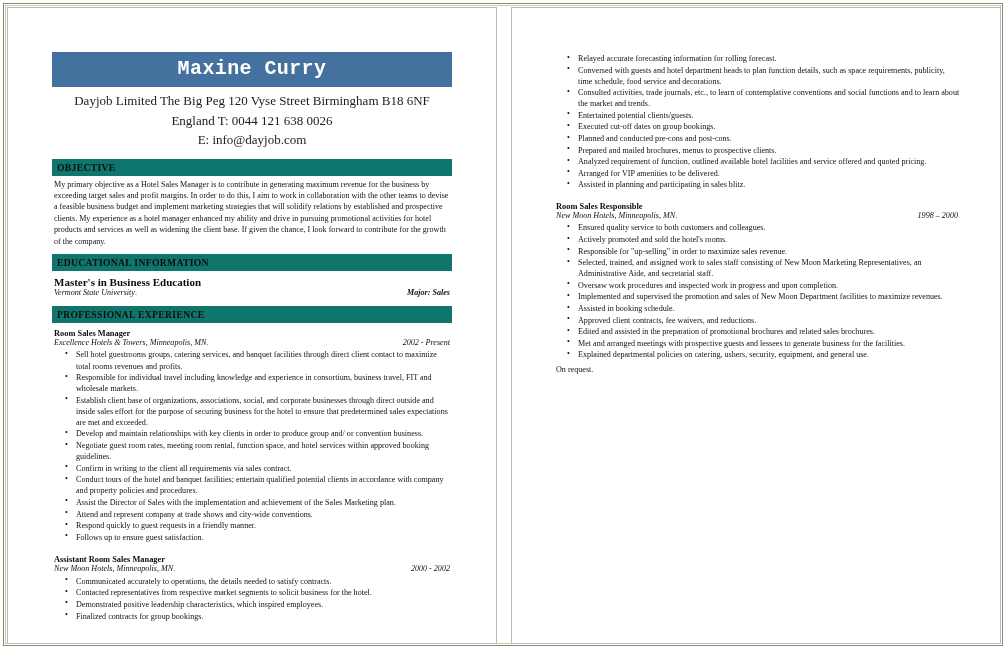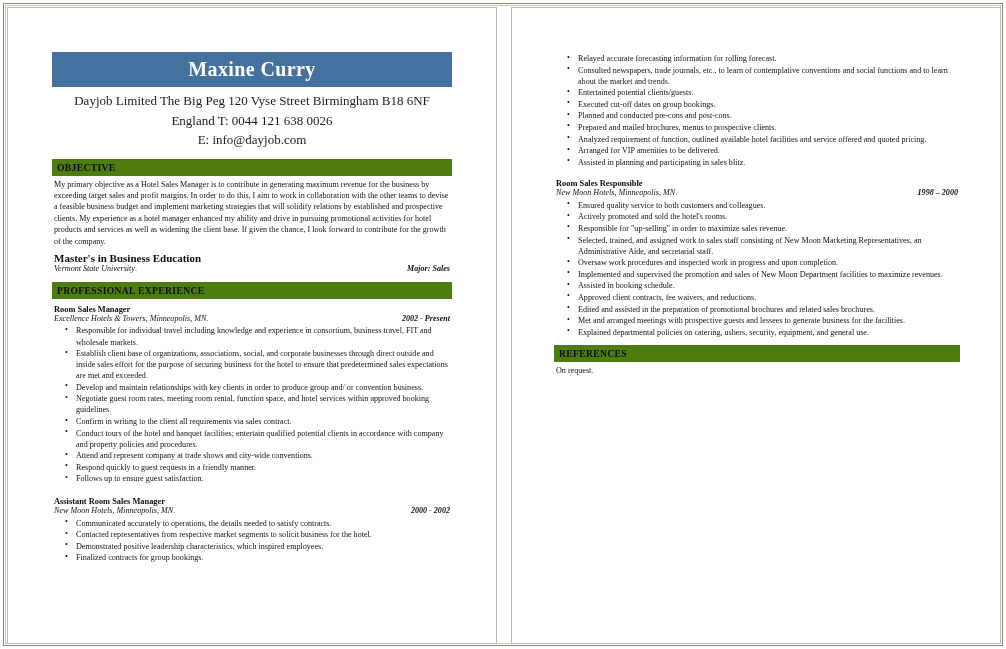--- a/index.html
+++ b/index.html
@@ -72,34 +72,34 @@
     text-align: center;
     padding: 6px 0 7px 0;
     margin: 0 0 0 0;
   }
   .name-banner .name {
     color: #ffffff;
     font-size: 20px;
     font-weight: bold;
     letter-spacing: 0.4px;
     line-height: 1.1;
-    font-family: Liberation Serif, serif;
+    font-family: Liberation Mono, monospace;
   }
   .contact {
     text-align: center;
     font-size: 13px;
     color: #1b1b1b;
     line-height: 1.5;
     padding: 4px 0 2px 0;
     font-family: "Liberation Serif", serif;
   }
 
   
   .section-head {
-    background: #4d7c0f;
+    background: #0f766e;
     font-size: 9.6px;
     font-weight: bold;
     letter-spacing: 0.35px;
     color: #0d0d0d;
     padding: 3px 0 3px 5px;
     margin-top: 7px;
     font-family: "Liberation Serif", serif;
   }
 
   
@@ -141,21 +141,21 @@
   .leader-line .dots {
     flex: 1 1 auto;
     overflow: hidden;
     margin: 0 0px;
     font-size: 8.1px;
     letter-spacing: 0px;
     color: #333;
     white-space: nowrap;
     font-style: normal;
   }
-  .leader-line .lead-right { flex: 0 0 auto; font-weight: bold; }
+  .leader-line .lead-right { flex: 0 0 auto; font-weight: normal; }
   .leader-line.bold-right .lead-right { font-weight: bold; }
 
   ul.bullets {
     margin: 1px 0 0 0;
     padding: 0 0 0 24px;
     list-style: none;
   }
   ul.bullets li {
     position: relative;
     font-size: 8.1px;
@@ -193,43 +193,46 @@
       </div>
 
       <div class="contact">
         <div>Dayjob Limited The Big Peg 120 Vyse Street Birmingham B18 6NF England T: 0044 121 638 0026</div>
         <div>E: info@dayjob.com</div>
       </div>
 
       <div class="section-head">OBJECTIVE</div>
       <div class="para">My primary objective as a Hotel Sales Manager is to contribute in generating maximum revenue for the business by exceeding target sales and profit margins. In order to do this, I aim to work in collaboration with the other teams to devise a feasible business budget and implement marketing strategies that will solidify relations by established and prospective clients. My experience as a hotel manager enhanced my ability and drive in pursuing promotional activities for hotel products and services as well as widening the client base. If given the chance, I look forward to contribute for the growth of the company.</div>
 
+      <div class="section-head">EDUCATIONAL INFORMATION</div>
       <div class="degree-title">Master's in Business Education</div>
       <div class="leader-line bold-right">
         <span class="lead-left">Vermont State University</span>
         <span class="dots">.</span>
         <span class="lead-right">Major: Sales</span>
       </div>
 
       <div class="section-head">PROFESSIONAL EXPERIENCE</div>
 
       <div>
         <div class="job-title">Room Sales Manager</div>
         <div class="leader-line">
           <span class="lead-left">Excellence Hotels &amp; Towers, Minneapolis, MN</span>
           <span class="dots">.</span>
           <span class="lead-right">2002 - Present</span>
         </div>
         <ul class="bullets">
+            <li>Sell hotel guestrooms groups, catering services, and banquet facilities through direct client contact to maximize total rooms revenues and profits.</li>
             <li>Responsible for individual travel including knowledge and experience in consortium, business travel, FIT and wholesale markets.</li>
             <li>Establish client base of organizations, associations, social, and corporate businesses through direct outside and inside sales effort for the purpose of securing business for the hotel to ensure that predetermined sales expectations are met and exceeded.</li>
             <li>Develop and maintain relationships with key clients in order to produce group and/ or convention business.</li>
             <li>Negotiate guest room rates, meeting room rental, function space, and hotel services within approved booking guidelines.</li>
             <li>Confirm in writing to the client all requirements via sales contract.</li>
             <li>Conduct tours of the hotel and banquet facilities; entertain qualified potential clients in accordance with company and property policies and procedures.</li>
+            <li>Assist the Director of Sales with the implementation and achievement of the Sales Marketing plan.</li>
             <li>Attend and represent company at trade shows and city-wide conventions.</li>
             <li>Respond quickly to guest requests in a friendly manner.</li>
             <li>Follows up to ensure guest satisfaction.</li>
           </ul>
       </div>
 
       <div class="spacer-sm"></div>
 
       <div>
         <div class="job-title">Assistant Room Sales Manager</div>
@@ -245,21 +248,22 @@
             <li>Finalized contracts for group bookings.</li>
           </ul>
       </div>
 
     </div>
 
     <div class="page page-right">
 
       <ul class="bullets">
           <li>Relayed accurate forecasting information for rolling forecast.</li>
-          <li>Consulted newspapers, trade journals, etc., to learn of contemplative conventions and social functions and to learn about the market and trends.</li>
+          <li>Conversed with guests and hotel department heads to plan function details, such as space requirements, publicity, time schedule, food service and decorations.</li>
+          <li>Consulted activities, trade journals, etc., to learn of contemplative conventions and social functions and to learn about the market and trends.</li>
           <li>Entertained potential clients/guests.</li>
           <li>Executed cut-off dates on group bookings.</li>
           <li>Planned and conducted pre-cons and post-cons.</li>
           <li>Prepared and mailed brochures, menus to prospective clients.</li>
           <li>Analyzed requirement of function, outlined available hotel facilities and service offered and quoted pricing.</li>
           <li>Arranged for VIP amenities to be delivered.</li>
           <li>Assisted in planning and participating in sales blitz.</li>
         </ul>
 
       <div class="spacer-md"></div>
@@ -279,19 +283,18 @@
             <li>Oversaw work procedures and inspected work in progress and upon completion.</li>
             <li>Implemented and supervised the promotion and sales of New Moon Department facilities to maximize revenues.</li>
             <li>Assisted in booking schedule.</li>
             <li>Approved client contracts, fee waivers, and reductions.</li>
             <li>Edited and assisted in the preparation of promotional brochures and related sales brochures.</li>
             <li>Met and arranged meetings with prospective guests and lessees to generate business for the facilities.</li>
             <li>Explained departmental policies on catering, ushers, security, equipment, and general use.</li>
           </ul>
       </div>
 
-      <div class="section-head">REFERENCES</div>
       <div class="para">On request.</div>
 
     </div>
 
   </div>
 </div>
 
 </body></html>

